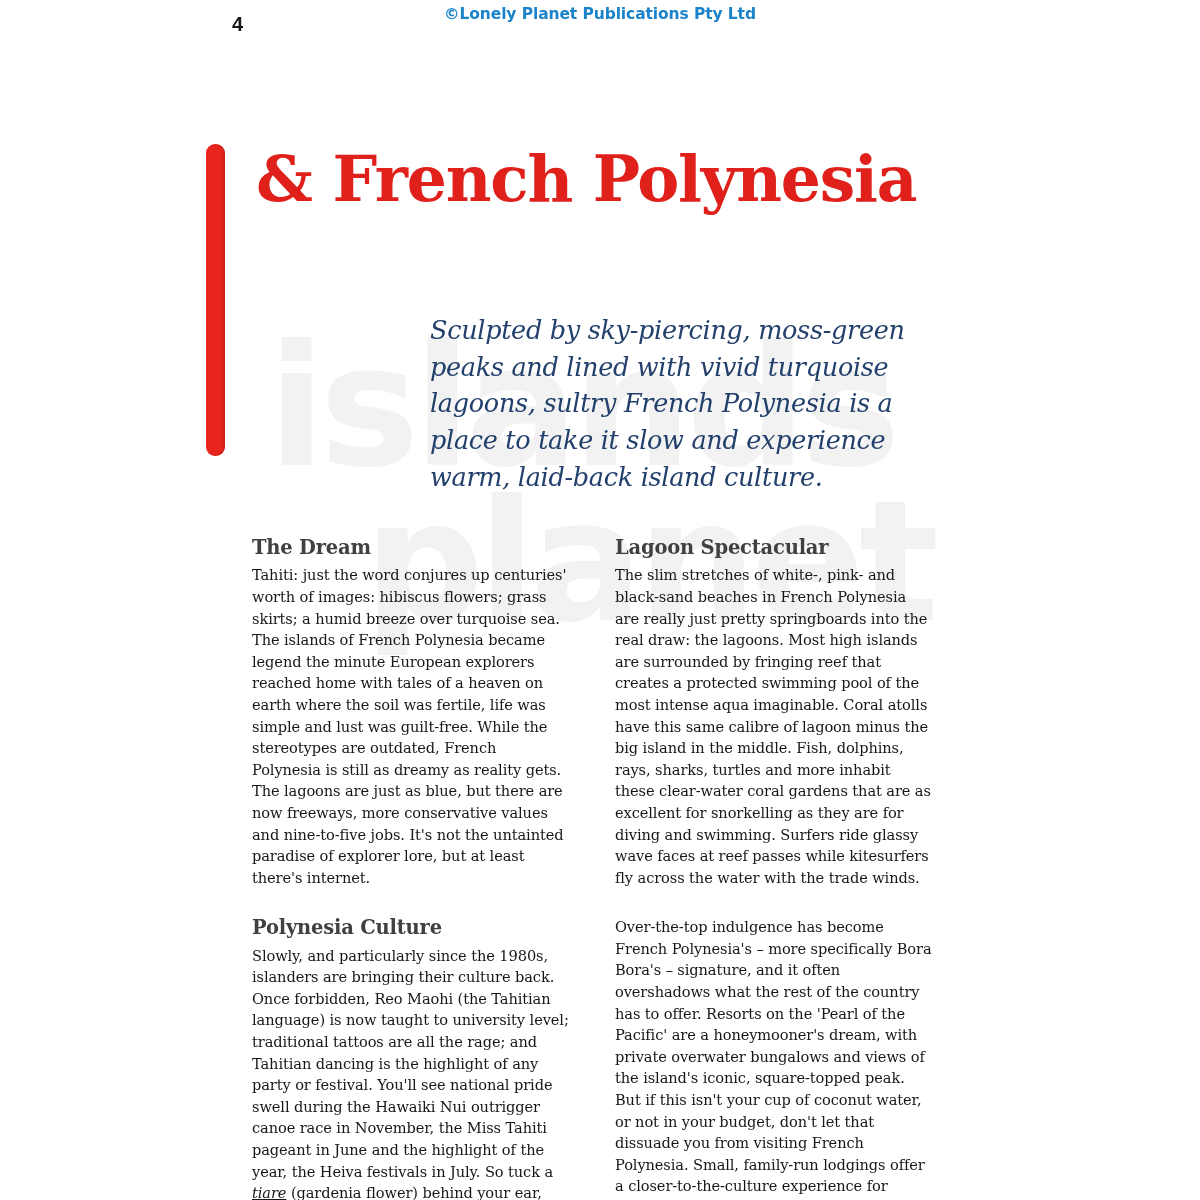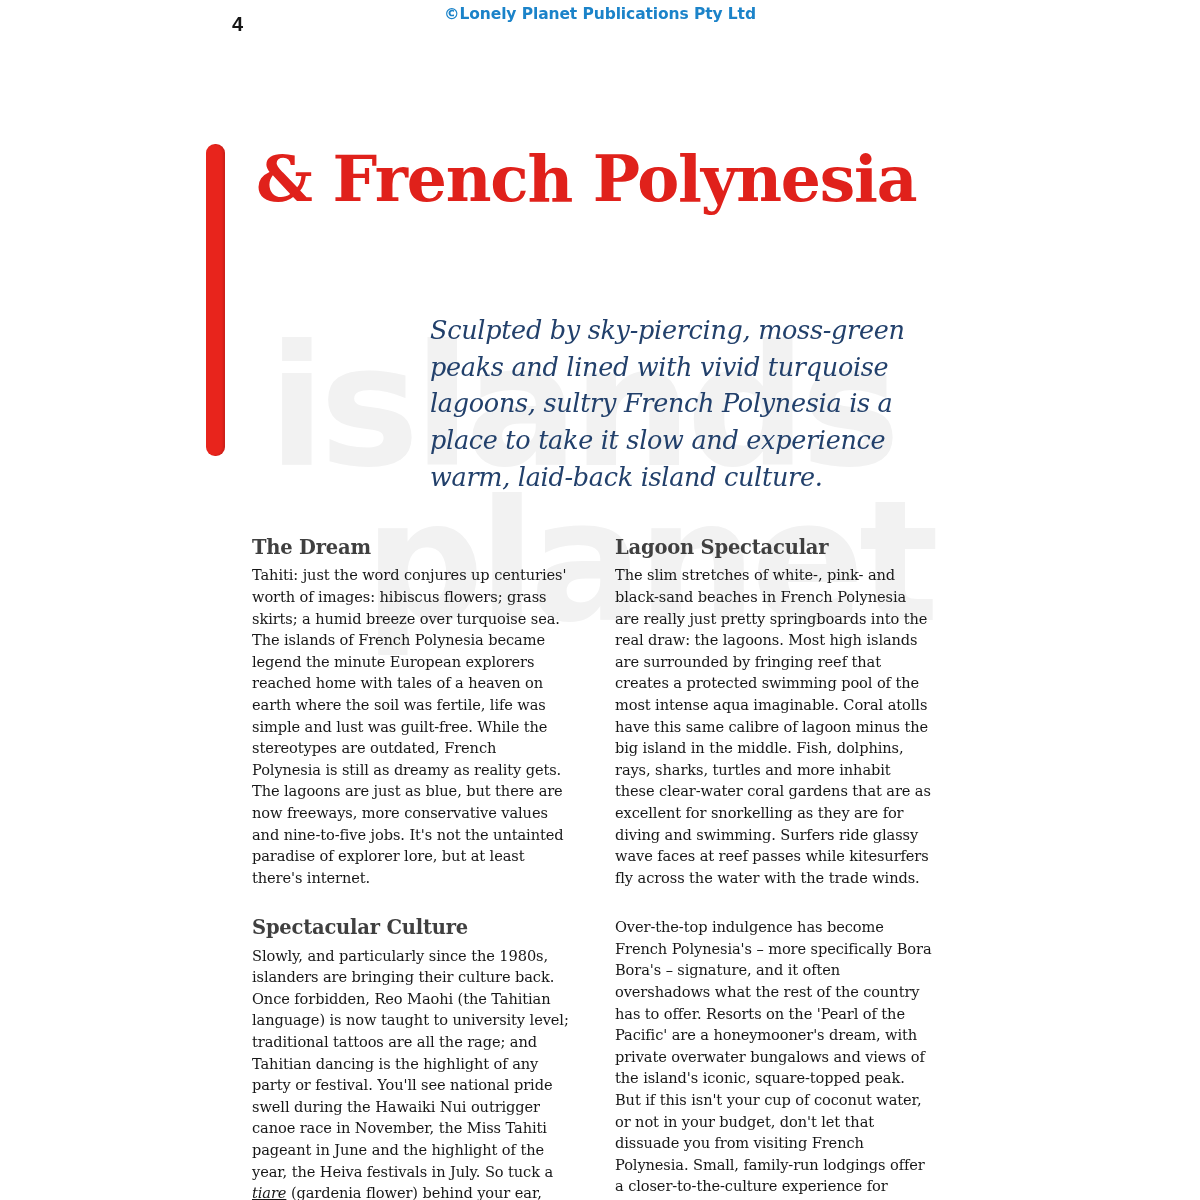--- a/index.html
+++ b/index.html
@@ -181,21 +181,21 @@
   <div class="columns">
 
     <div class="col">
 
       <div class="section">
         <h2 class="sec-head">The Dream</h2>
         <p class="sec-body">Tahiti: just the word conjures up centuries' worth of images: hibiscus flowers; grass skirts; a humid breeze over turquoise sea. The islands of French Polynesia became legend the minute European explorers reached home with tales of a heaven on earth where the soil was fertile, life was simple and lust was guilt-free. While the stereotypes are outdated, French Polynesia is still as dreamy as reality gets. The lagoons are just as blue, but there are now freeways, more conservative values and nine-to-five jobs. It's not the untainted paradise of explorer lore, but at least there's internet.</p>
       </div>
 
       <div class="section">
-        <h2 class="sec-head">Spectacular Culture</h2>
+        <h2 class="sec-head">Polynesia Culture</h2>
         <p class="sec-body"><span>Slowly, and particularly since the 1980s, islanders are bringing their culture back. Once forbidden, Reo Maohi (the Tahitian language) is now taught to university level; traditional tattoos are all the rage; and Tahitian dancing is the highlight of any party or festival. You'll see national pride swell during the Hawaiki Nui outrigger canoe race in November, the Miss Tahiti pageant in June and the highlight of the year, the Heiva festivals in July. So tuck a </span><em>tiare</em><span> (gardenia flower) behind your ear, smile and say </span></p>
       </div>
 
     </div>
 
     <div class="col">
 
       <div class="section">
         <h2 class="sec-head">Lagoon Spectacular</h2>
         <p class="sec-body">The slim stretches of white-, pink- and black-sand beaches in French Polynesia are really just pretty springboards into the real draw: the lagoons. Most high islands are surrounded by fringing reef that creates a protected swimming pool of the most intense aqua imaginable. Coral atolls have this same calibre of lagoon minus the big island in the middle. Fish, dolphins, rays, sharks, turtles and more inhabit these clear-water coral gardens that are as excellent for snorkelling as they are for diving and swimming. Surfers ride glassy wave faces at reef passes while kitesurfers fly across the water with the trade winds.</p>

